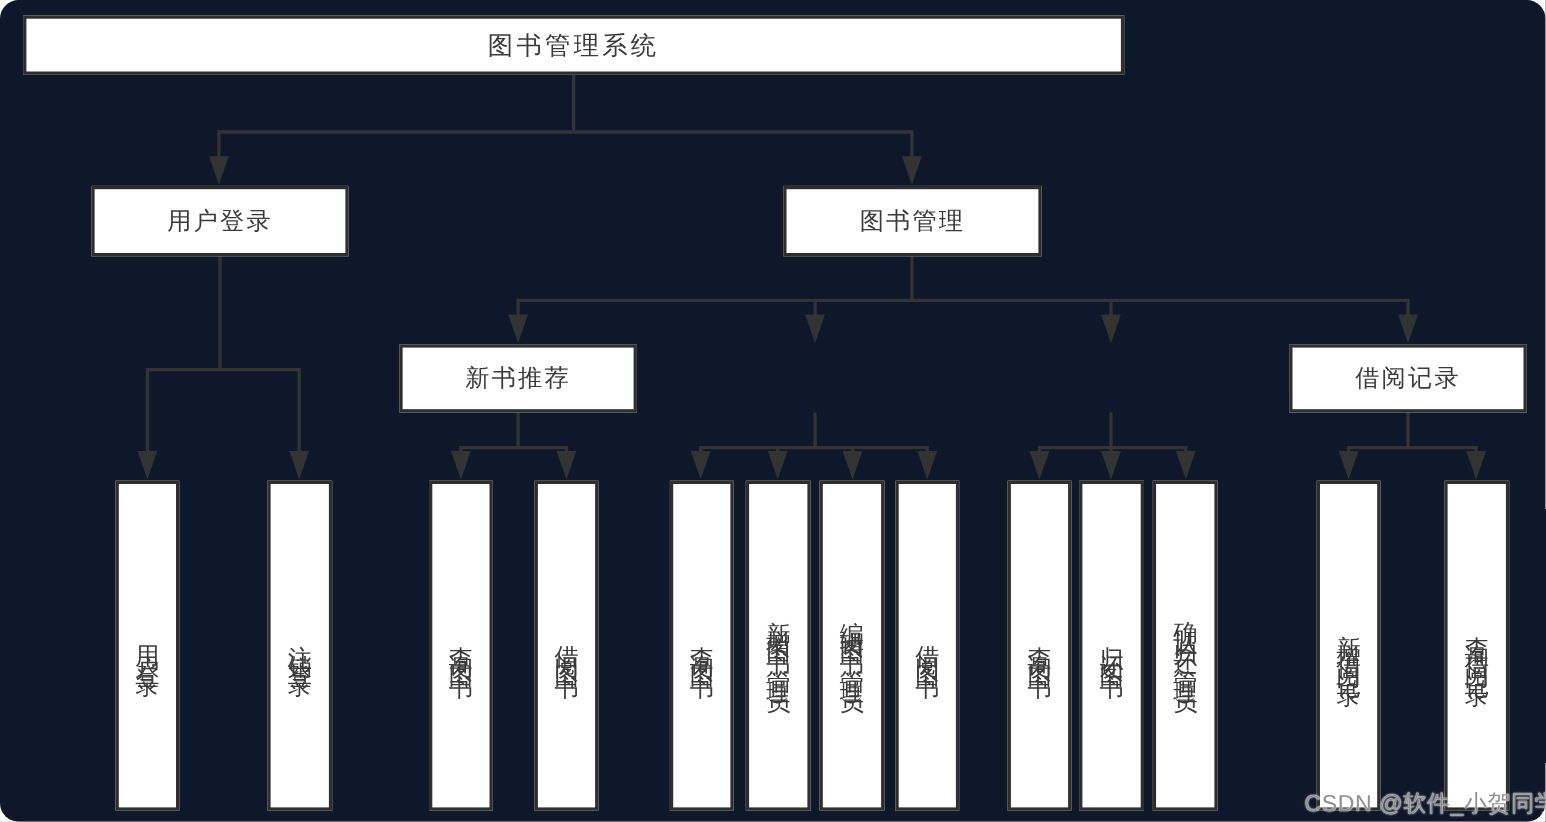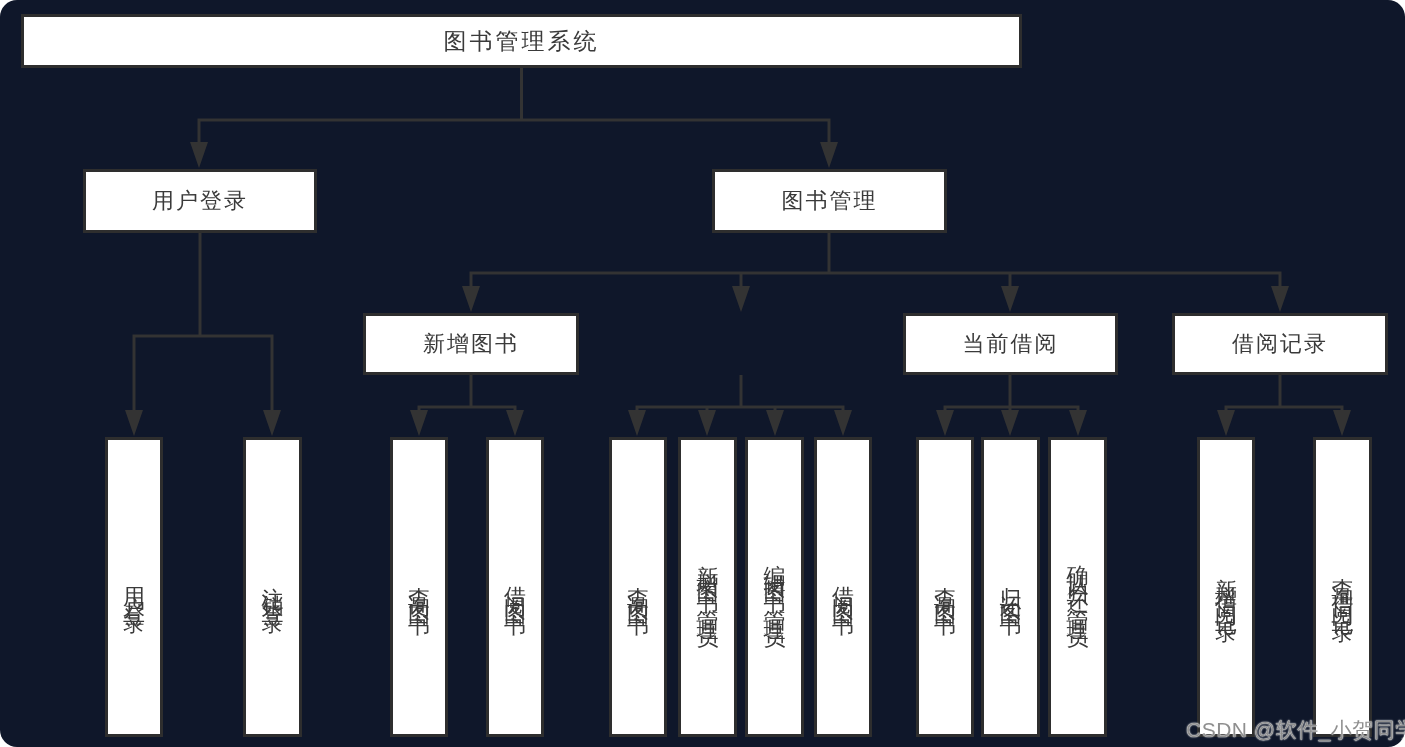--- a/index.html
+++ b/index.html
@@ -88,24 +88,21 @@
   </div>
 
   <div class="box v" style="left:105px;top:437px;width:58px;height:300px">
     <span>用户登录</span>
   </div>
   <div class="box v" style="left:243px;top:437px;width:59px;height:300px">
     <span>注销登录</span>
   </div>
 
   <div class="box h" style="left:363px;top:313px;width:216px;height:62px">
-    <span>新增图书</span>
-  </div>
-  <div class="box h" style="left:903px;top:313px;width:215px;height:62px">
-    <span>当前借阅</span>
+    <span>新书推荐</span>
   </div>
   <div class="box h" style="left:1172px;top:313px;width:216px;height:62px">
     <span>借阅记录</span>
   </div>
 
   <div class="box v" style="left:390px;top:437px;width:58px;height:300px">
     <span>查询图书</span>
   </div>
   <div class="box v" style="left:486px;top:437px;width:58px;height:300px">
     <span>借阅图书</span>

